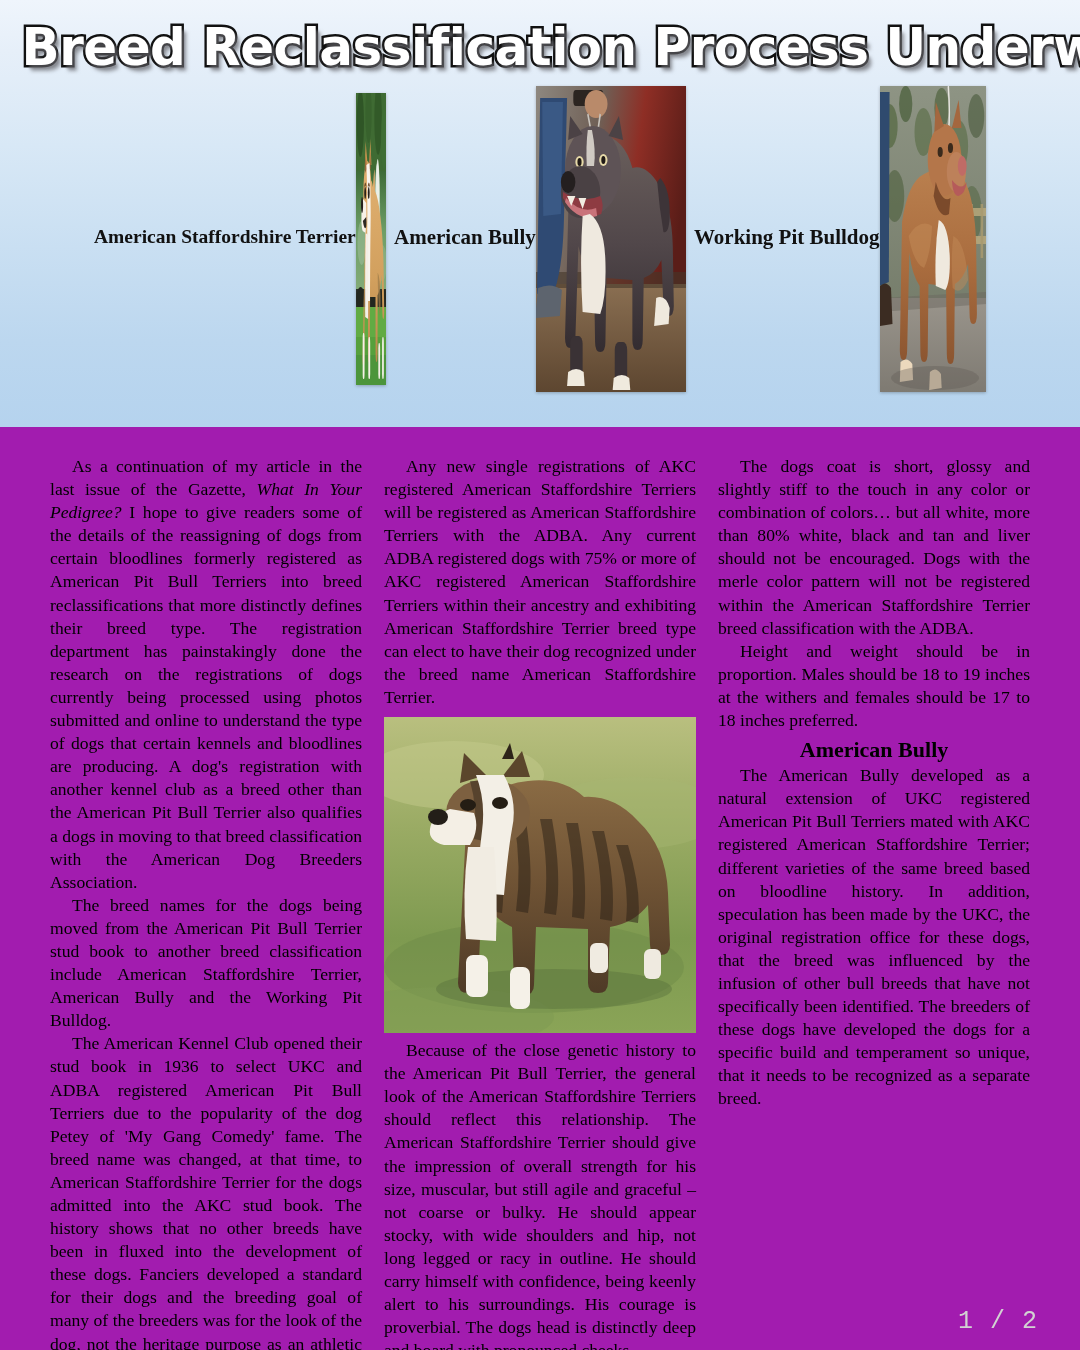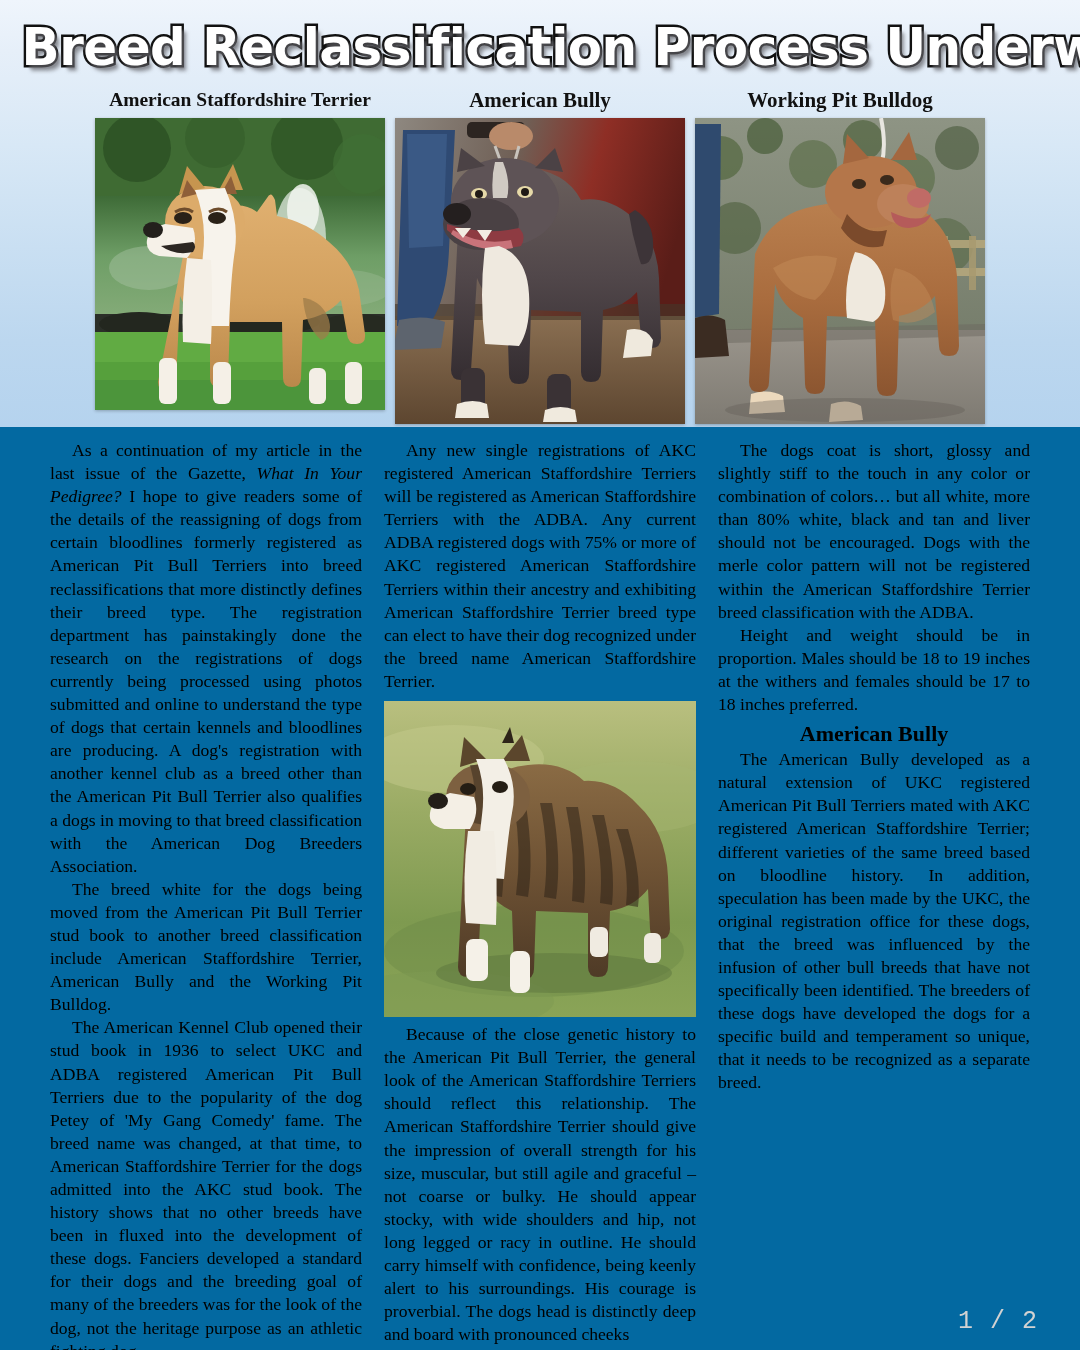--- a/index.html
+++ b/index.html
@@ -61,21 +61,21 @@
     width: 1080px;
     display: flex;
     justify-content: center;
     gap: 8px;
     padding: 0 88px;
     box-sizing: border-box;
   }
   .breed-cell {
     width: 292px;
     display: flex;
-    flex-direction: column;
+    flex-direction: row;
     align-items: center;
   }
   .breed-caption {
     font-family: "Liberation Serif", "DejaVu Serif", serif;
     font-weight: bold;
     font-size: 21px;
     line-height: 28px;
     color: #111111;
     white-space: nowrap;
     text-align: center;
@@ -93,23 +93,23 @@
   .photo-frame.tall { height: 306px; }
   .photo-frame svg { display: block; width: 100%; height: 100%; }
 
   
   .article {
     position: absolute;
     top: 427px;
     left: 0;
     width: 1080px;
     height: 923px;
-    background: #0369a1;
+    background: #a21caf;
     box-sizing: border-box;
-    padding: 12px 50px 0 50px;
+    padding: 28px 50px 0 50px;
   }
   .columns {
     display: flex;
     gap: 22px;
     width: 980px;
   }
   .col {
     width: 312px;
     font-size: 17.6px;
     line-height: 23.1px;
@@ -369,21 +369,21 @@
     </div>
 
   </div>
 </div>
 
 <div class="article">
   <div class="columns">
 
     <div class="col">
       <p><span>As a continuation of my article in the last issue of the Gazette, </span><span class="work-title" style="font-style: italic;">What In Your Pedigree?</span><span> I hope to give readers some of the details of the reassigning of dogs from certain bloodlines formerly registered as American Pit Bull Terriers into breed reclassifications that more distinctly defines their breed type.  The registration department has painstakingly done the research on the registrations of dogs currently being processed using photos submitted and online to understand the type of dogs that certain kennels and bloodlines are producing. A dog's registration with another kennel club as a breed other than the American Pit Bull Terrier also qualifies a dogs in moving to that breed classification with the American Dog Breeders Association.</span></p>
-      <p>The breed white for the dogs being moved from the American Pit Bull Terrier stud book to another breed classification include American Staffordshire Terrier, American Bully and the Working Pit Bulldog.</p>
+      <p>The breed names for the dogs being moved from the American Pit Bull Terrier stud book to another breed classification include American Staffordshire Terrier, American Bully and the Working Pit Bulldog.</p>
       <p>The American Kennel Club opened their stud book in 1936 to select UKC and ADBA registered American Pit Bull Terriers due to the popularity of the dog Petey of 'My Gang Comedy' fame.     The breed name was changed, at that time, to American Staffordshire Terrier for the dogs admitted into the AKC stud book. The history shows that no other breeds have been in fluxed into the development of these dogs.  Fanciers developed a standard for their dogs and the breeding goal of many of the breeders was for the look of the dog, not the heritage purpose as an athletic fighting dog.</p>
     </div>
 
     <div class="col">
       <p>Any new single registrations of AKC registered American Staffordshire Terriers will be registered as American Staffordshire Terriers with the ADBA. Any current ADBA registered dogs with 75% or more of AKC registered American Staffordshire Terriers within their ancestry and exhibiting American Staffordshire Terrier breed type can elect to have their dog recognized under the breed name American Staffordshire Terrier.</p>
 
       <div class="inline-figure">
         <svg viewBox="0 0 312 316" preserveAspectRatio="none">
           <defs>
             <linearGradient id="g4grass" x1="0" y1="0" x2="0" y2="1">

